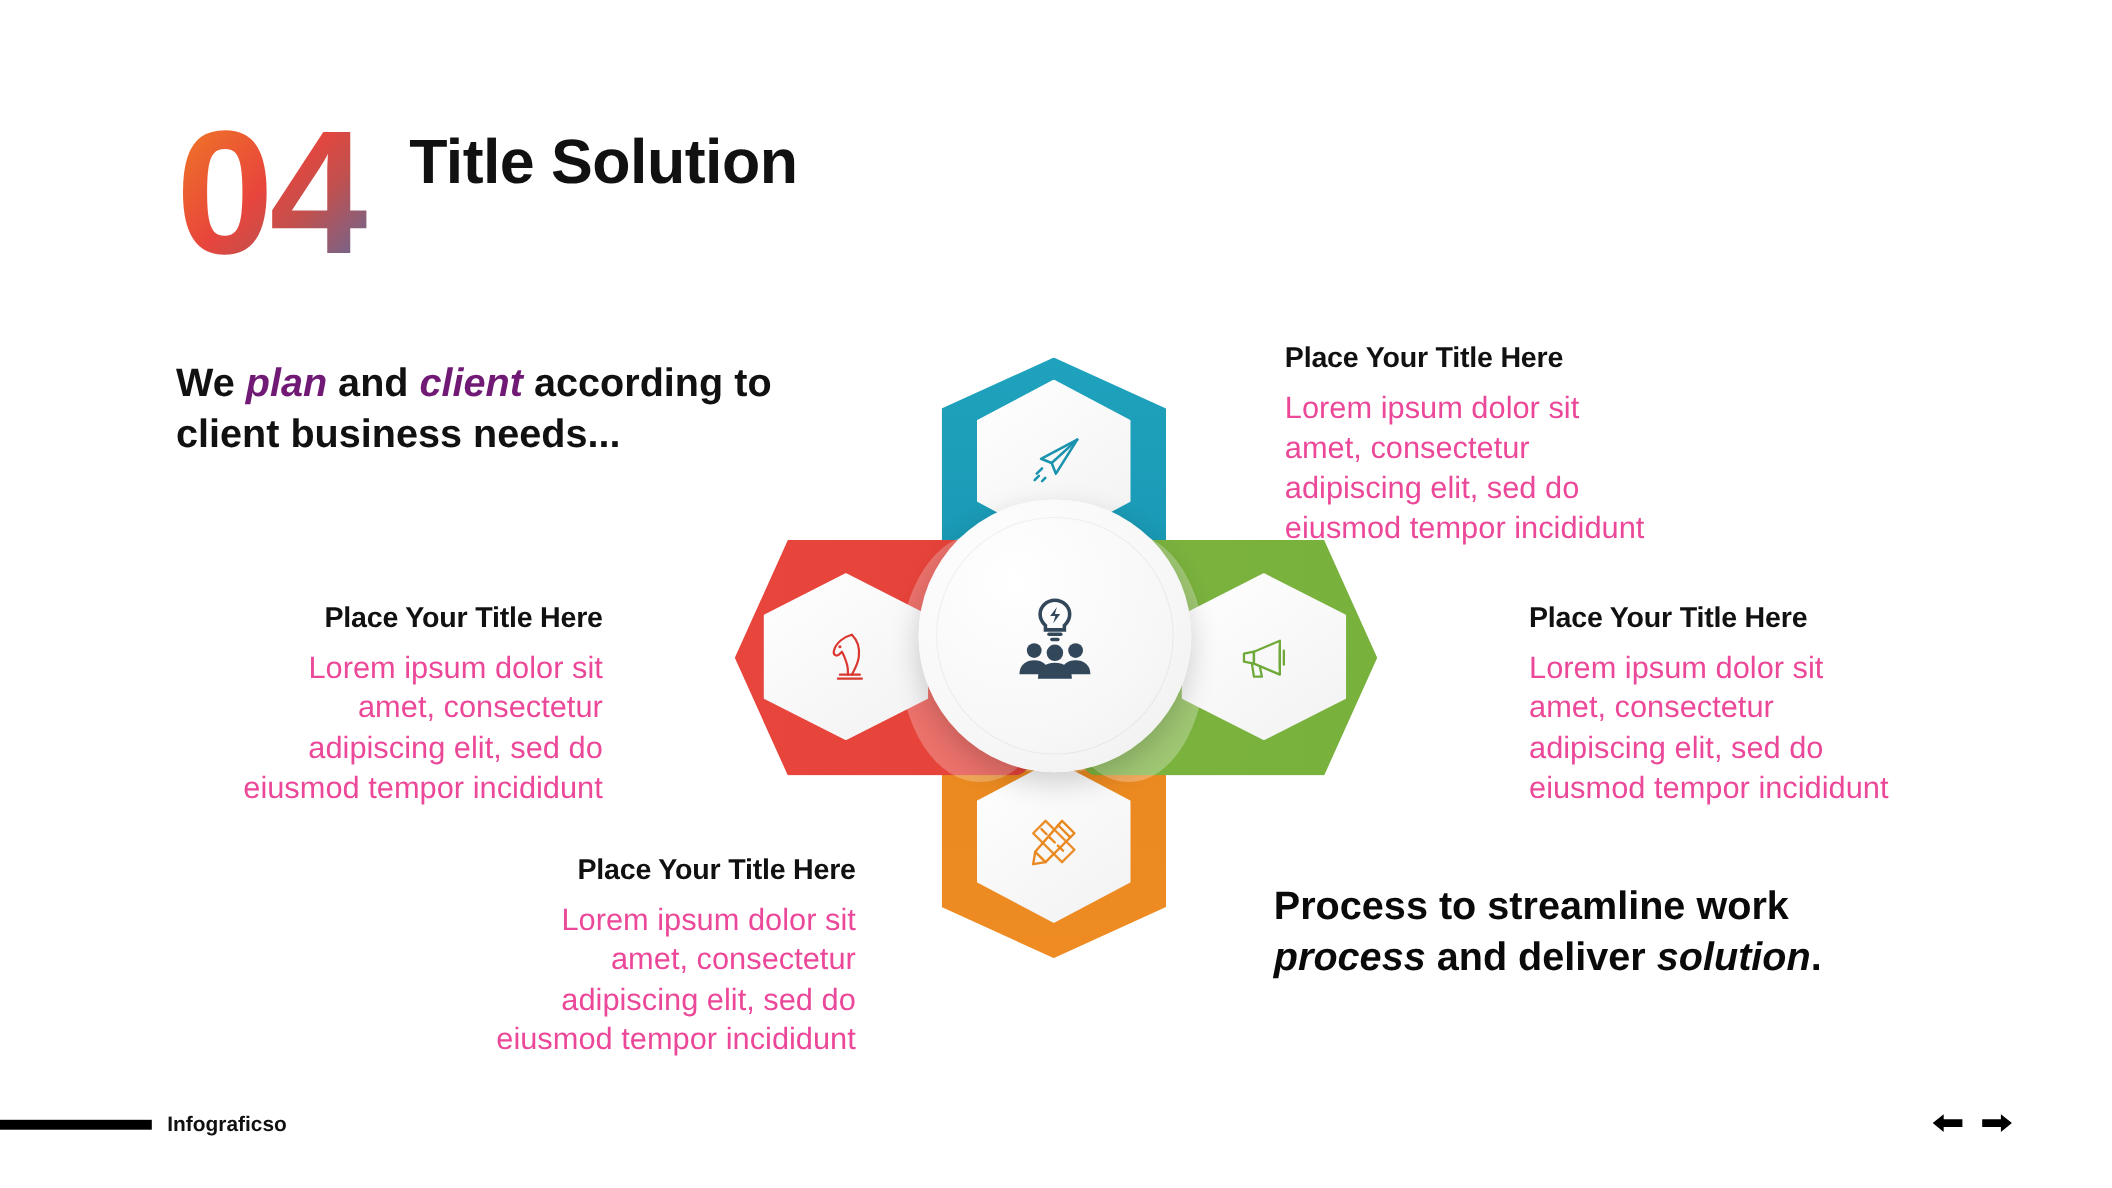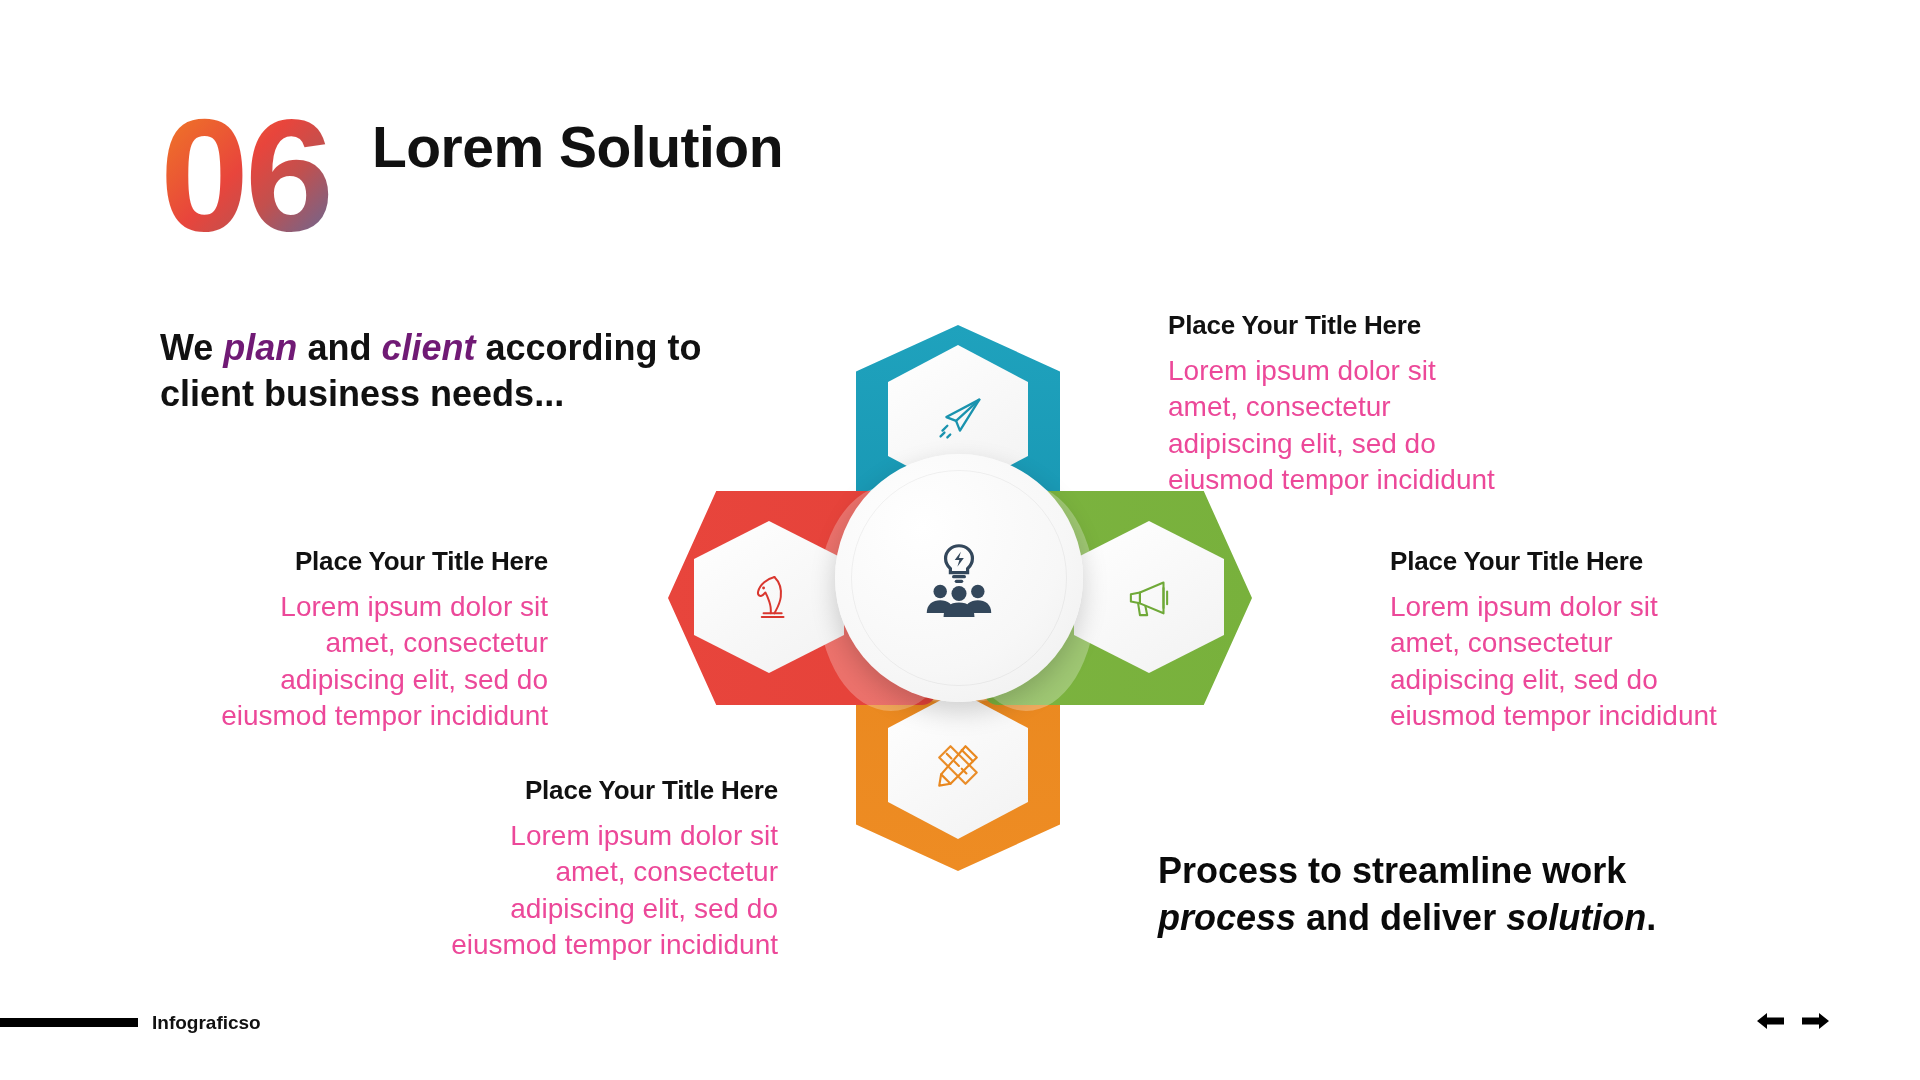--- a/index.html
+++ b/index.html
@@ -28,21 +28,21 @@
   
   .tagline {
     position:absolute; left:160px; top:325px; width:620px;
     font-size:36px; font-weight:bold; color:#111; line-height:1.28;
   }
   .tagline .em { color:#701a75; font-style:italic; }
 
   
   .statement {
     position:absolute; left:1158px; top:800px; width:560px;
-    font-size:36px; font-weight:bold; color:#0a0a0a; line-height:1.3;margin-top:48px;
+    font-size:36px; font-weight:bold; color:#0a0a0a; line-height:1.3;
   }
   .statement .it { font-style:italic; }
 
   
   .tblock { position:absolute; width:330px; }
   .tblock .t-title { font-size:26px; font-weight:bold; color:#111; margin-bottom:12px; letter-spacing:-0.2px; }
   .tblock .t-body { font-size:28px; color:#ec4899; line-height:1.3; }
   .b-top-right   { left:1168px; top:310px; width:330px; text-align:left; }
   .b-right       { left:1390px; top:546px; width:330px; text-align:left; }
   .b-left        { left:218px;  top:546px; width:330px; text-align:right; }
@@ -123,23 +123,23 @@
   .footer-label { position:absolute; left:152px; top:1012px; font-size:19px; font-weight:bold; color:#111; }
   .nav { position:absolute; right:90px; top:1010px; display:flex; gap:14px; align-items:center; }
   .nav-btn { width:30px; height:22px; display:flex; align-items:center; justify-content:center; cursor:pointer; }
 </style>
 </head>
 <body>
 
 <div class="slide">
 
   <div class="header">
-    <div class="step-number">06</div>
+    <div class="step-number">04</div>
     <div class="title-wrap">
-      <div class="title-line1">Lorem Solution</div>
+      <div class="title-line1">Title Solution</div>
     </div>
   </div>
 
   <div class="tagline"><span>We </span><span class="em">plan</span><span> and </span><span class="em">client</span><span> according to client business needs...</span></div>
 
   <div class="statement"><span>Process to streamline work </span><span class="it">process</span><span> and deliver </span><span class="it">solution</span><span>.</span></div>
 
   <div class="tblock b-top-right">
     <div class="t-title">Place Your Title Here</div>
     <div class="t-body">Lorem ipsum dolor sit amet, consectetur adipiscing elit, sed do eiusmod tempor incididunt</div>

